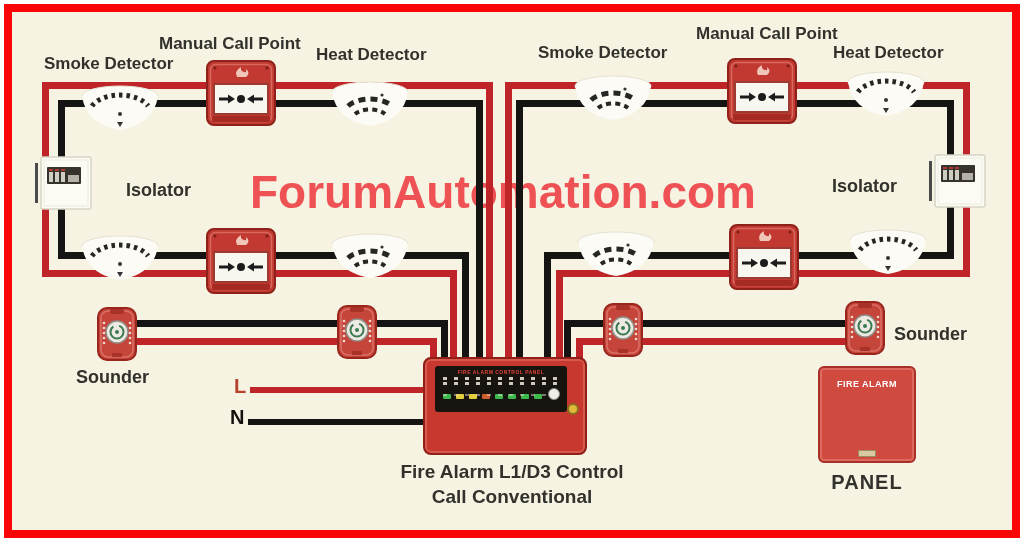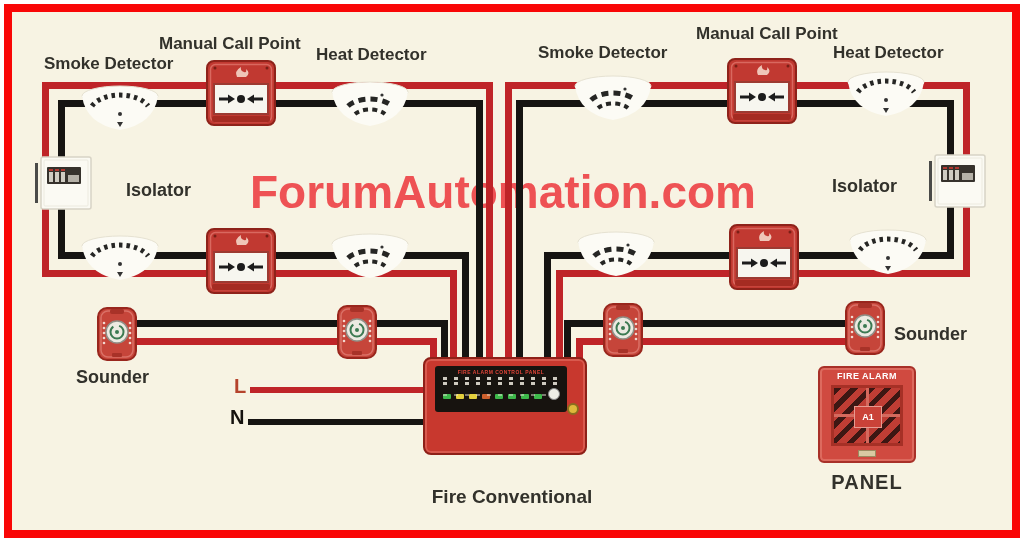--- a/index.html
+++ b/index.html
@@ -37,21 +37,21 @@
   #panel-strip .tiny-mid{flex:1;height:2px;margin:0;
             background:repeating-linear-gradient(90deg,rgba(238,233,222,.8) 0 3px,transparent 3px 8px);}
   #panel-ce{color:#fff;font-size:9px;font-weight:700;letter-spacing:-1px;}
   .strip-ico{display:block;width:5px;height:5px;background:#e8e6e0;border-radius:1px;}
   #panel-key{position:absolute;right:6px;top:44px;width:12px;height:12px;border-radius:50%;
              background:#dfb93b;border:2px solid #8a6f1e;box-sizing:border-box;}
   
   #hooter{position:absolute;left:818px;top:366px;width:98px;height:97px;z-index:3;
           background:#d04a40;border:2px solid #a83028;border-radius:6px;box-sizing:border-box;
           box-shadow:inset 0 0 0 2px #dd6a5e;}
-  #hooter-title{text-align:center;margin-top:3px;font-size:9px;font-weight:700;color:#fff;letter-spacing:.5px;}
+  #hooter-title{text-align:center;margin-top:11px;font-size:9px;font-weight:700;color:#fff;letter-spacing:.5px;}
   #hooter-grille{position:absolute;left:11px;top:17px;right:11px;bottom:15px;background:#bf3d34;
                  border:3px solid #a63026;
                  background-image:repeating-linear-gradient(135deg,rgba(25,12,10,.78) 0 5px,transparent 5px 12px);}
   .hooter-cross-v{position:absolute;left:50%;top:0;bottom:0;width:3px;margin-left:-1.5px;background:#d56a5e;}
   .hooter-cross-h{position:absolute;top:50%;left:0;right:0;height:3px;margin-top:-1.5px;background:#d56a5e;}
   #hooter-tag{position:absolute;left:50%;top:50%;width:26px;height:20px;margin:-10px 0 0 -13px;
               background:#ca4238;border:1px solid #e79a90;color:#fff;font-size:9px;font-weight:700;
               text-align:center;line-height:20px;}
   #hooter-plate{position:absolute;left:50%;bottom:4px;width:18px;height:7px;margin-left:-9px;
                 background:#d9c9a2;border:1px solid #9c8a60;box-sizing:border-box;}
@@ -383,39 +383,35 @@
         <span style="background:#3db84a"></span>
       </div>
       <div class="tiny-row faint" style="margin-top:9px"></div>
       <div id="panel-knob"></div>
     </div>
     <div id="panel-key"></div>
   </div>
 
   <div id="hooter">
     <div id="hooter-title">FIRE ALARM</div>
-    <div id="hooter-grille">
-      <div class="hooter-cross-v"></div>
-      <div class="hooter-cross-h"></div>
-      <div id="hooter-tag">A1</div>
-    </div>
     <div id="hooter-plate"></div>
   </div>
 
   <div class="lbl" style="left:44px;top:54px">Smoke Detector</div>
   <div class="lbl" style="left:159px;top:34px">Manual Call Point</div>
   <div class="lbl" style="left:316px;top:45px">Heat Detector</div>
   <div class="lbl lbl-big" style="left:126px;top:180px">Isolator</div>
   <div class="lbl lbl-big" style="left:76px;top:367px">Sounder</div>
 
   <div class="lbl" style="left:538px;top:43px">Smoke Detector</div>
   <div class="lbl" style="left:696px;top:24px">Manual Call Point</div>
   <div class="lbl" style="left:833px;top:43px">Heat Detector</div>
   <div class="lbl lbl-big" style="left:832px;top:176px">Isolator</div>
   <div class="lbl lbl-big" style="left:894px;top:324px">Sounder</div>
 
   <div class="lbl" style="left:234px;top:375px;font-size:20px;font-weight:700;color:#b5432c">L</div>
   <div class="lbl" style="left:230px;top:406px;font-size:20px;font-weight:700;color:#15120e">N</div>
 
-  <div class="lbl" style="left:397px;top:486px;width:230px;text-align:center;font-size:19px">Fire Conventional</div>
+  <div class="lbl" style="left:397px;top:461px;width:230px;text-align:center;font-size:19px">Fire Alarm L1/D3 Control</div>
+  <div class="lbl" style="left:397px;top:486px;width:230px;text-align:center;font-size:19px">Call Conventional</div>
 
   <div class="lbl" style="left:818px;top:471px;width:98px;text-align:center;font-size:20px;letter-spacing:1px">PANEL</div>
 </div>
 
 </body></html>

